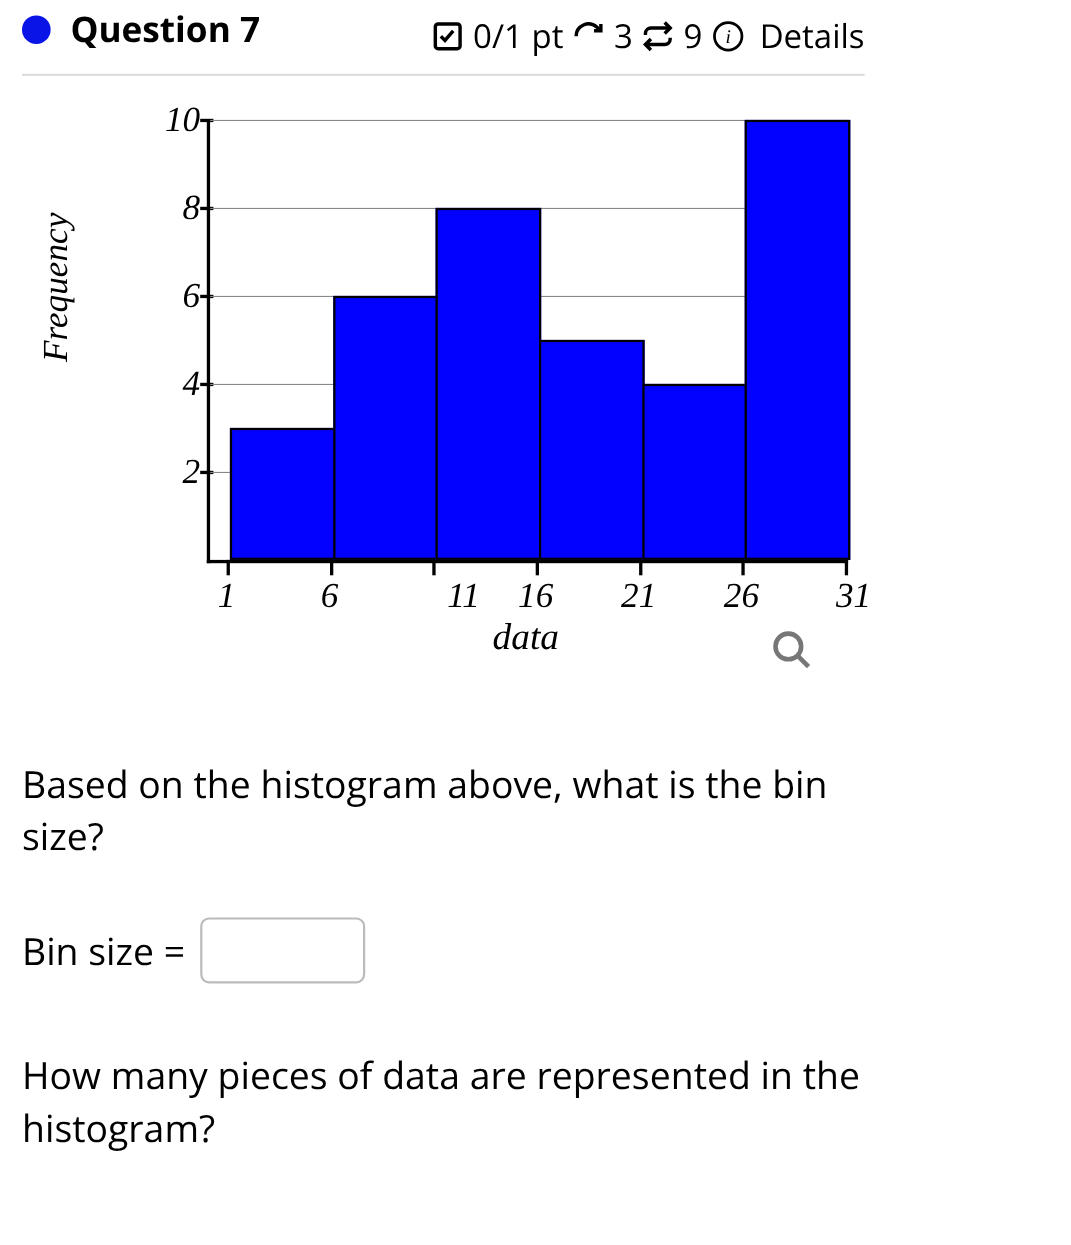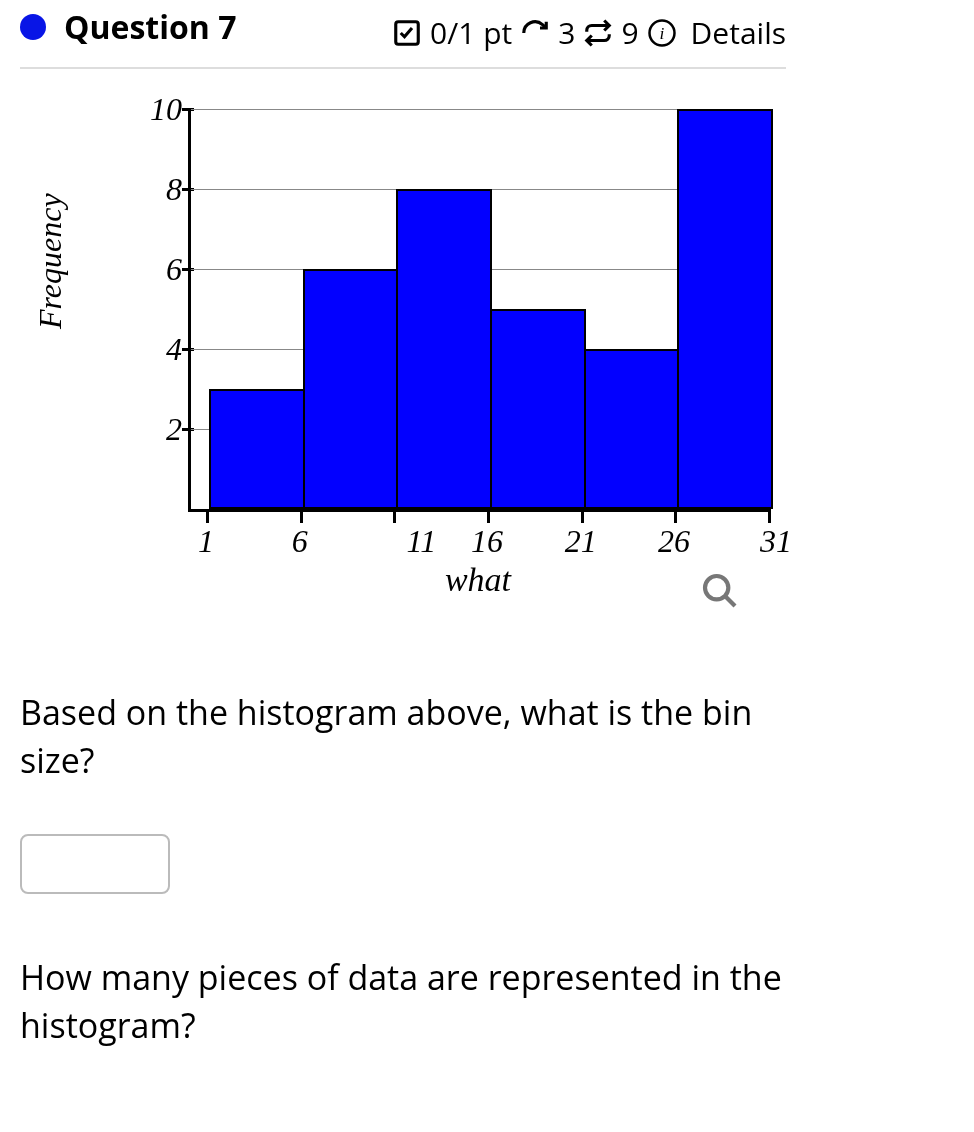--- a/index.html
+++ b/index.html
@@ -108,29 +108,30 @@
         <div class="xtl" style="left: 205.333px; margin-left: 28px;">11</div>
         <div class="xt" style="left: 299px;"></div>
         <div class="xtl" style="left: 299px;">16</div>
         <div class="xt" style="left: 392.667px;"></div>
         <div class="xtl" style="left: 392.667px;">21</div>
         <div class="xt" style="left: 486.333px;"></div>
         <div class="xtl" style="left: 486px;">26</div>
         <div class="xt" style="left: 580px;"></div>
         <div class="xtl" style="left: 588px;">31</div>
       </div>
-    <div class="xlabel">what</div>
+    <div class="xlabel">data</div>
     <div class="mag">
       <svg width="40" height="40" viewBox="0 0 24 24" fill="none" stroke="#777" stroke-width="2.5">
           <circle cx="10" cy="10" r="7"></circle>
           <path d="m21 21-6-6"></path>
         </svg>
     </div>
   </div>
 
   <div class="body-txt">Based on the histogram above, what is the bin size?</div>
 
   <div class="ans-row">
+    <span>Bin size =</span>
     <input type="text" value="" style="">
   </div>
 
   <div class="body-txt">How many pieces of data are represented in the histogram?</div>
 </div>
 
 </body></html>

